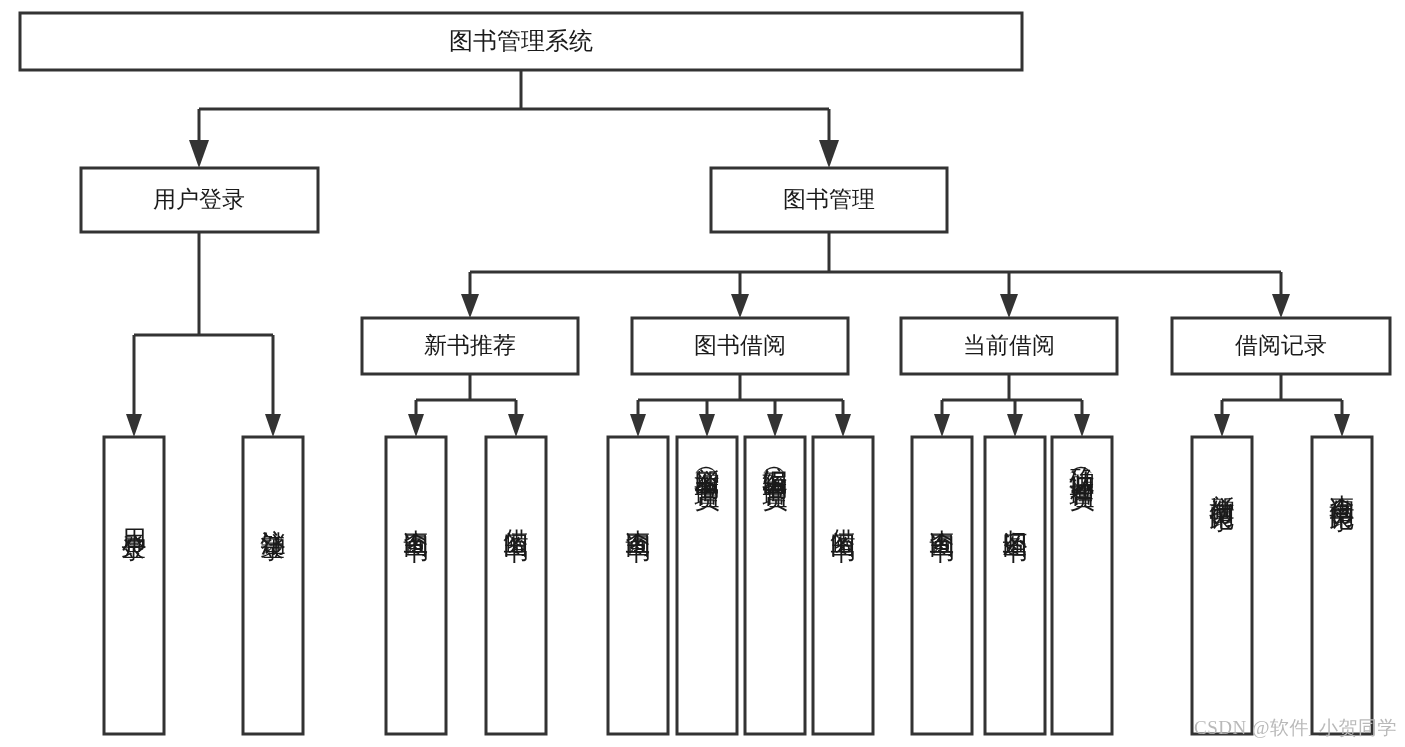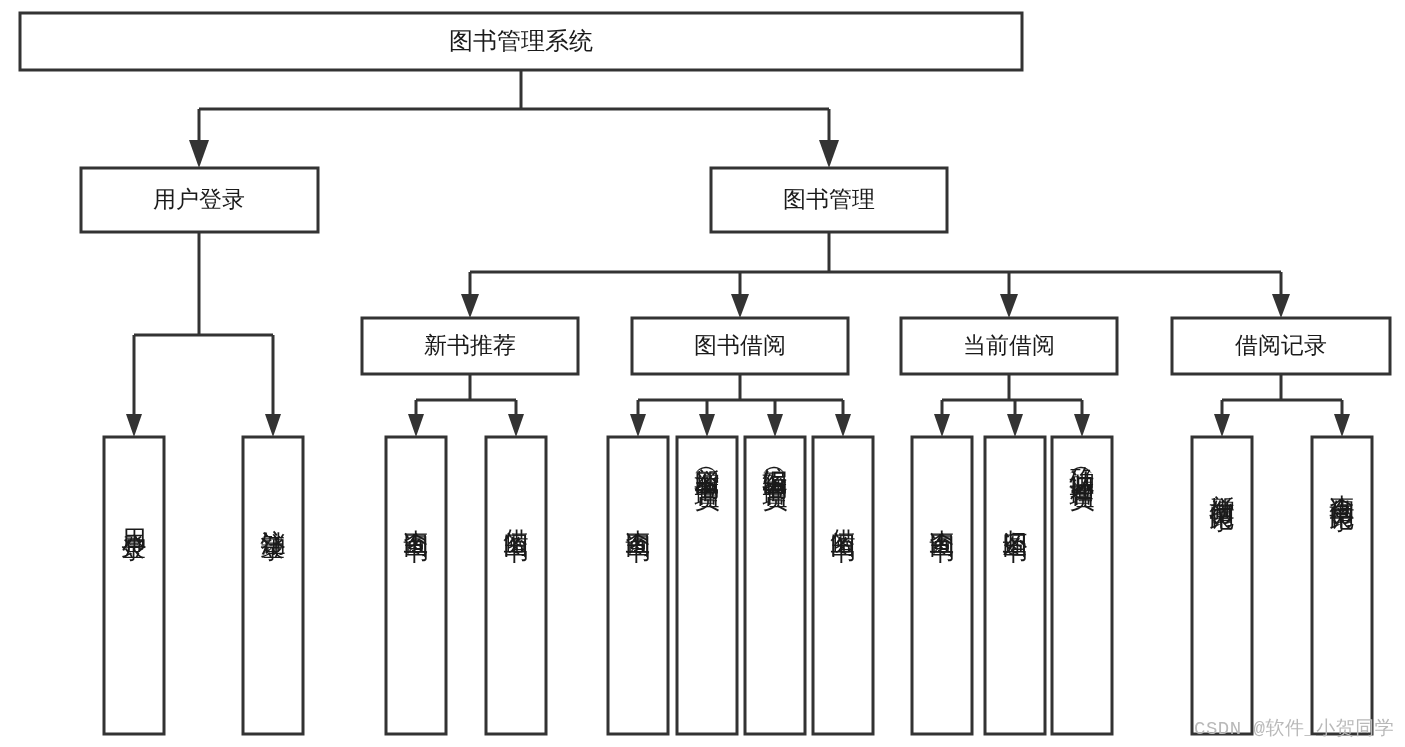--- a/index.html
+++ b/index.html
@@ -70,21 +70,21 @@
     font-family: "Liberation Sans", sans-serif;
     font-size: 25px;
     line-height: 1;
     letter-spacing: 3px;
     color: #1a1a1a;
     white-space: nowrap;
     text-align: left;
   }
   .watermark {
     position: absolute;
-    font-family: Liberation Mono, monospace;
+    font-family: Liberation Serif, serif;
     font-size: 19px;
     color: #b9b9b9;
     white-space: nowrap;
     letter-spacing: 0.5px;
   }
 </style>
 </head>
 <body>
 
 <div id="diagram-root">

